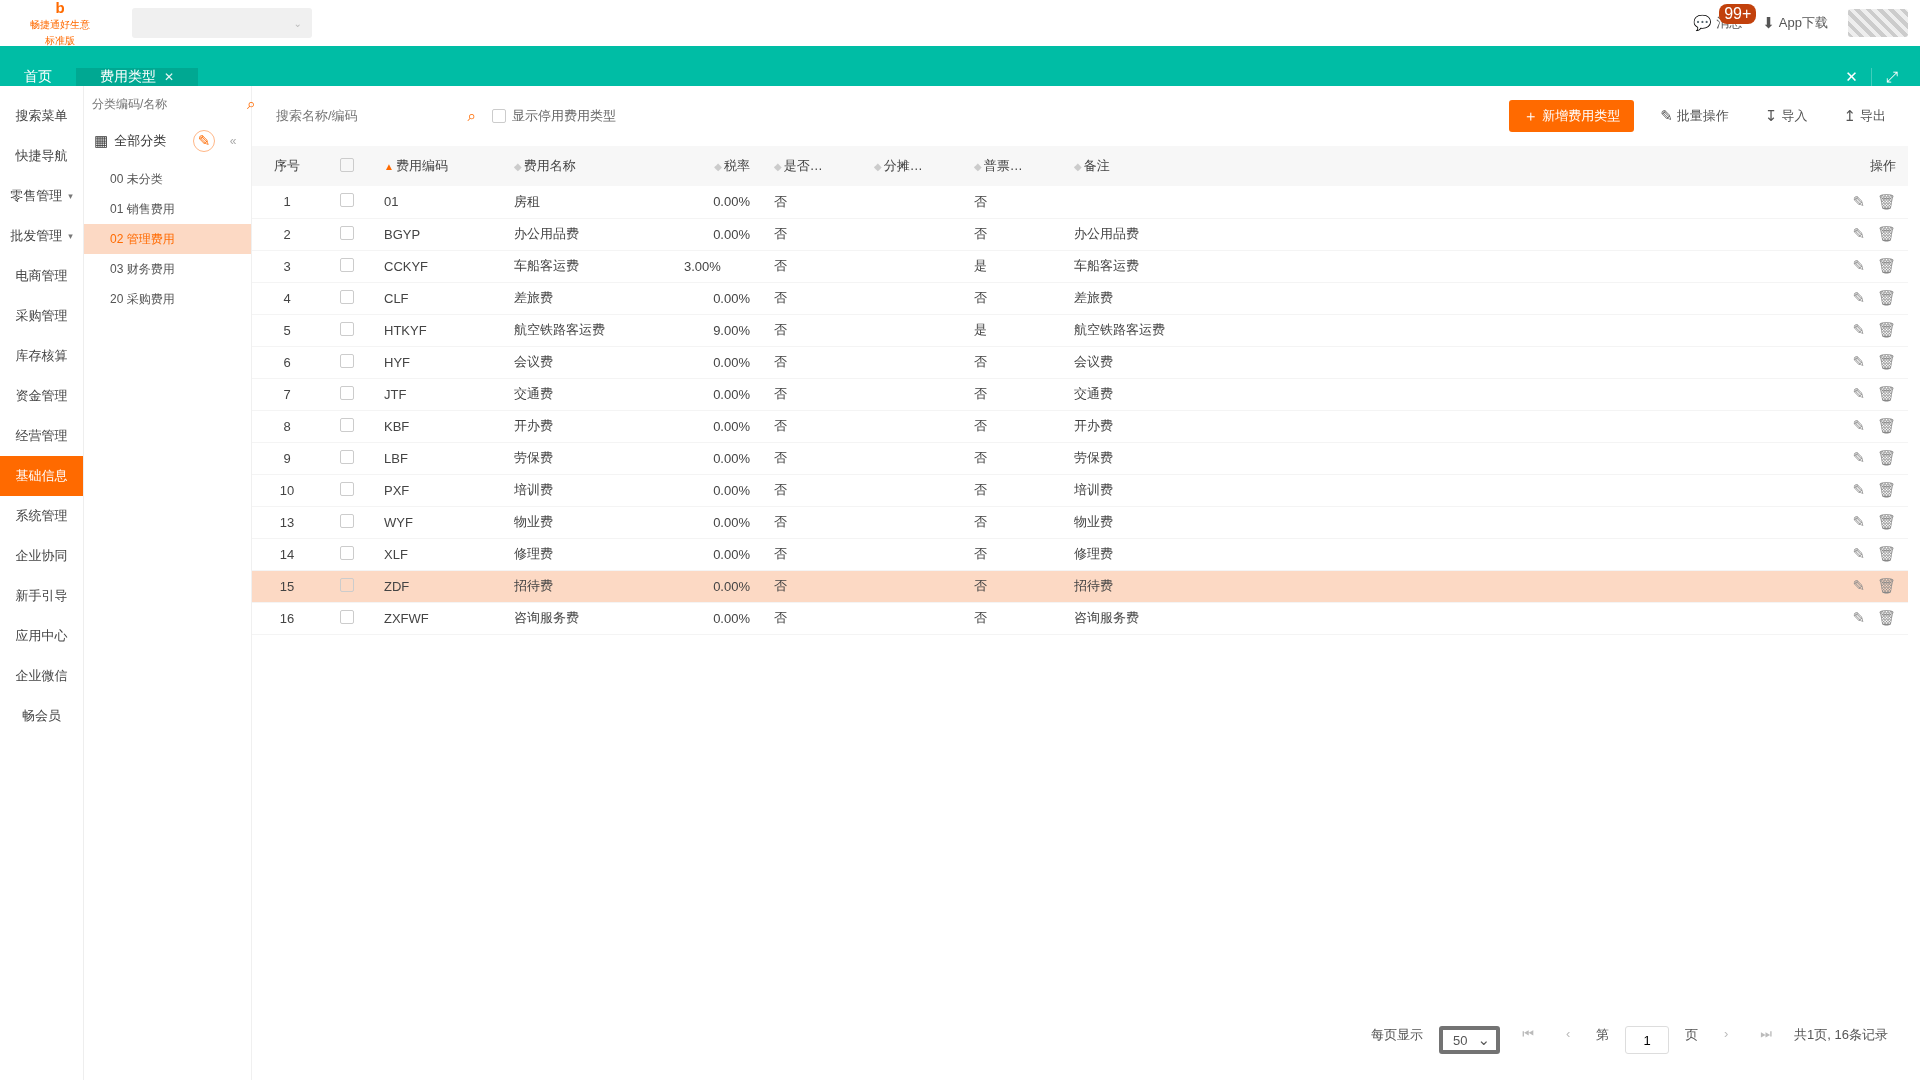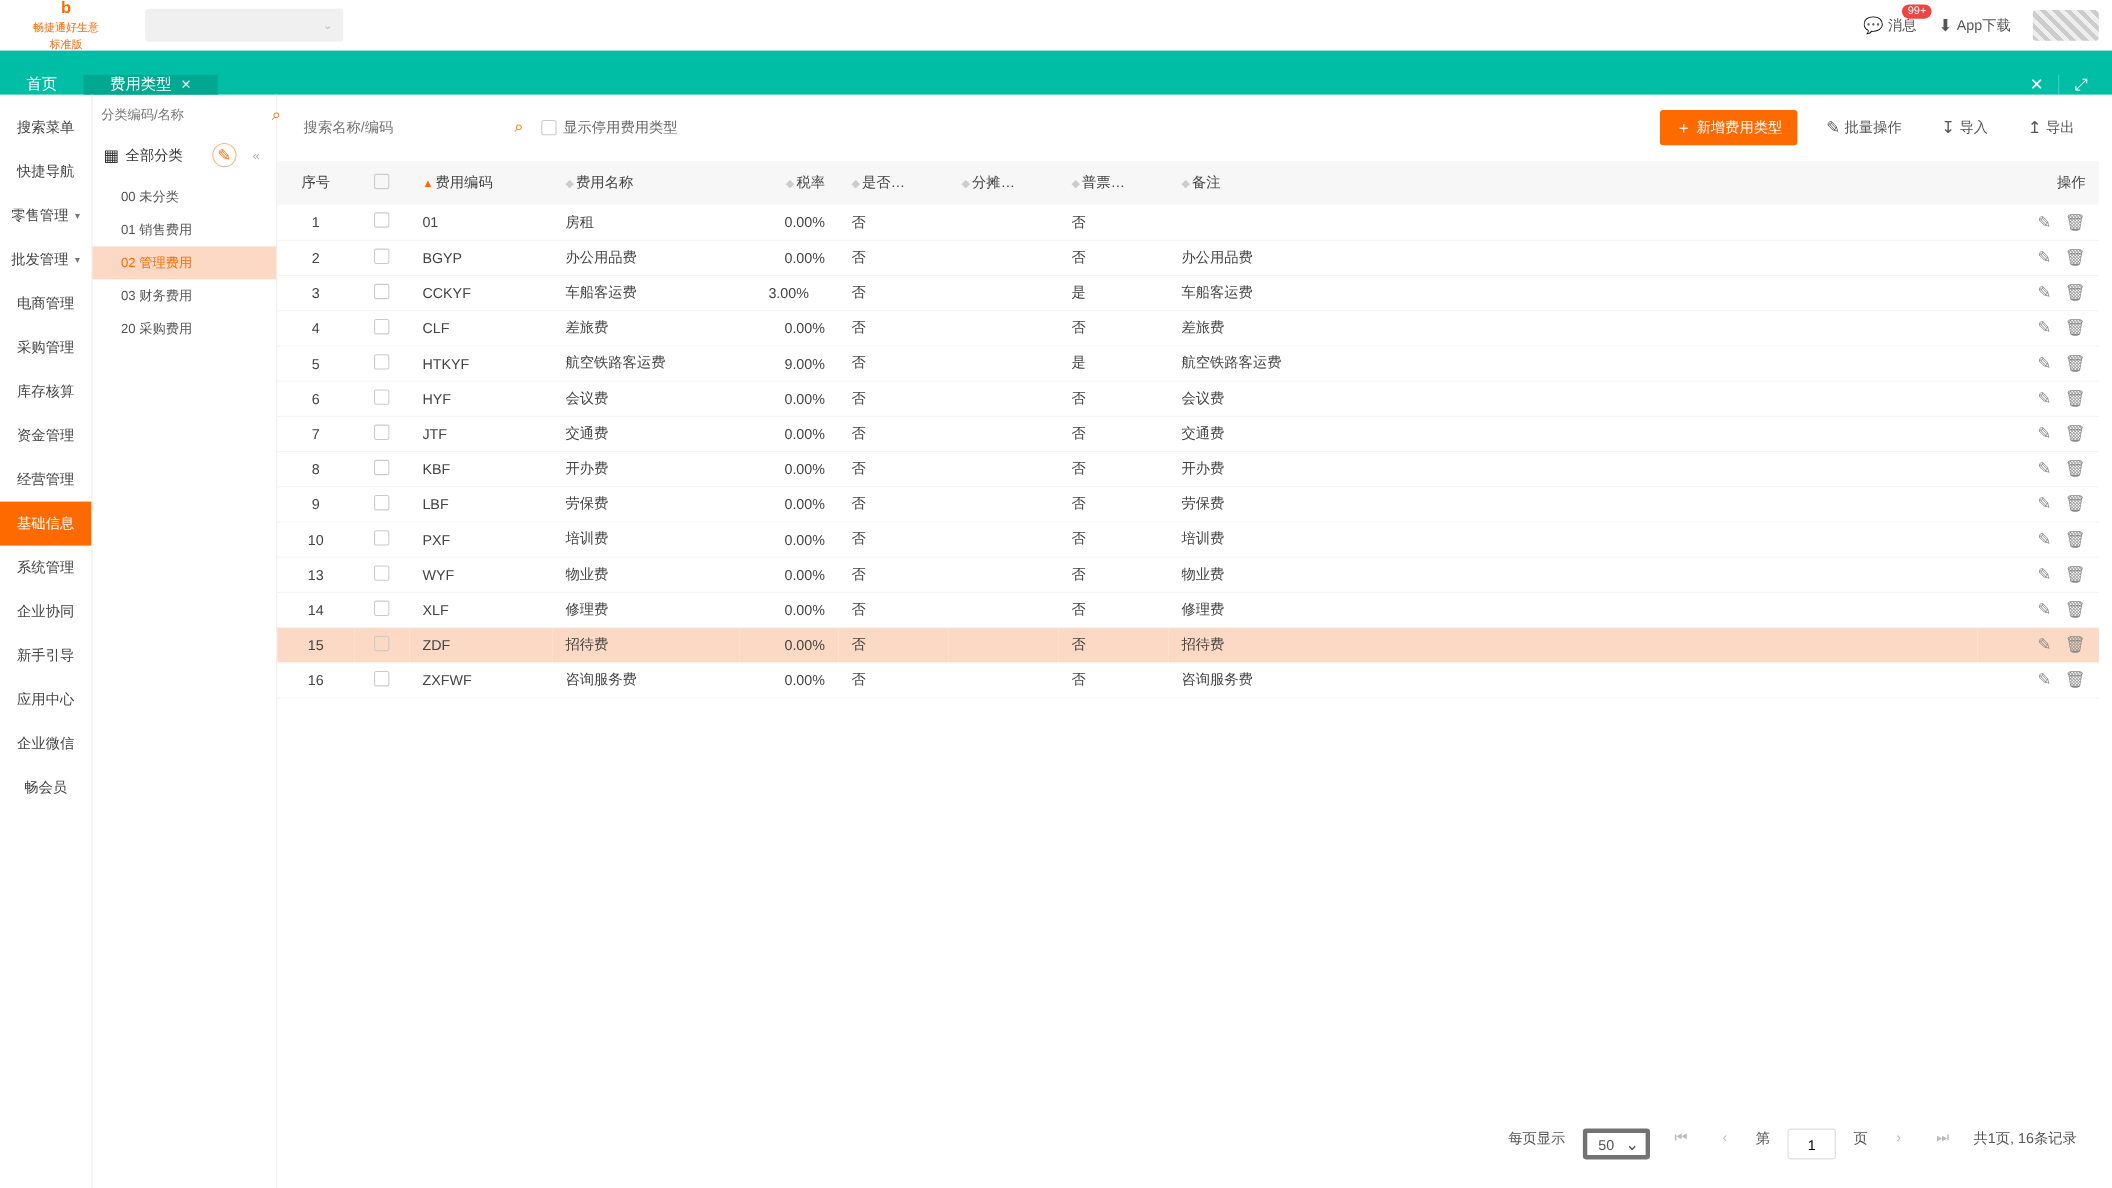--- a/index.html
+++ b/index.html
@@ -8,21 +8,21 @@
 
 .topbar { height: 46px; display: flex; align-items: center; padding: 0 12px; }
 .logo-box { width: 96px; display: flex; flex-direction: column; align-items: center; gap: 2px; }
 .logo-icon { font-size: 22px; color: #ff6a00; font-weight: 700; }
 .logo-txt1 { font-size: 10px; color: #ff6a00; }
 .logo-txt2 { font-size: 10px; color: #ff6a00; }
 .tenant-box { margin-left: 24px; width: 180px; height: 30px; background: #f0f0f0; border-radius: 3px; display: flex; align-items: center; padding: 0 10px; color: #999; }
 .tenant-box .chev { margin-left: auto; font-size: 10px; color: #bbb; }
 .topbar-right { margin-left: auto; display: flex; align-items: center; gap: 20px; }
 .tb-item { display: flex; align-items: center; gap: 4px; color: #555; font-size: 13px; position: relative; cursor: pointer; }
-.badge { position: absolute; top: -10px; right: -14px; background: #ef4444; color: #fff; font-size: 10px; border-radius: 8px; padding: 1px 5px; }
+.badge { position: absolute; top: -10px; right: -14px; background: #c2410c; color: #fff; font-size: 16px; border-radius: 8px; padding: 1px 5px; }
 .avatar { width: 60px; height: 28px; background: repeating-linear-gradient(45deg,#ccc,#ccc 4px,#eee 4px,#eee 8px); border-radius: 3px; }
 .icon { display:inline-flex; align-items:center; justify-content:center; font-size:15px; }
 
 
 .tabstrip { height: 40px; background: #00bda5; display: flex; align-items: flex-end; padding-right: 8px; }
 .tab { padding: 0 24px; color: #fff; display: flex; align-items: center; gap: 8px; font-size: 14px; cursor: pointer; }
 .tab.active { background: #00a892; }
 .tab .close { font-size: 12px; opacity: 0.9; }
 .tabstrip .spacer { flex: 1; }
 .tabstrip .sysbtn { width: 40px; display: flex; align-items: center; justify-content: center; color: #fff; cursor: pointer; font-size: 15px; }
@@ -287,21 +287,21 @@
                       <span><span class="icon">✎</span></span>
                       <span><span class="icon">🗑</span></span>
                     </div>
                   </td>
                 </tr>
                 <tr>
                   <td class="center">3</td>
                   <td class="center"><span class="row-chk"></span></td>
                   <td>CCKYF</td>
                   <td>车船客运费</td>
-                  <td style="text-align:center">3.00%</td>
+                  <td style="text-align:left">3.00%</td>
                   <td>否</td>
                   <td></td>
                   <td>是</td>
                   <td>车船客运费</td>
                   <td>
                     <div class="op-icons">
                       <span><span class="icon">✎</span></span>
                       <span><span class="icon">🗑</span></span>
                     </div>
                   </td>

